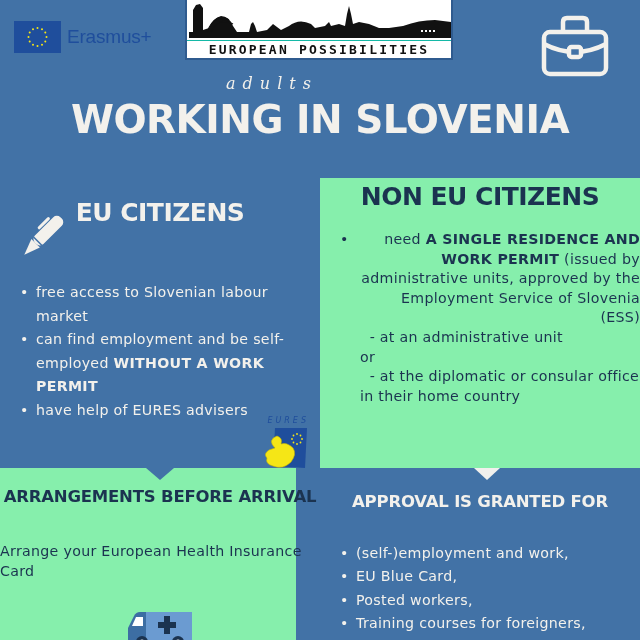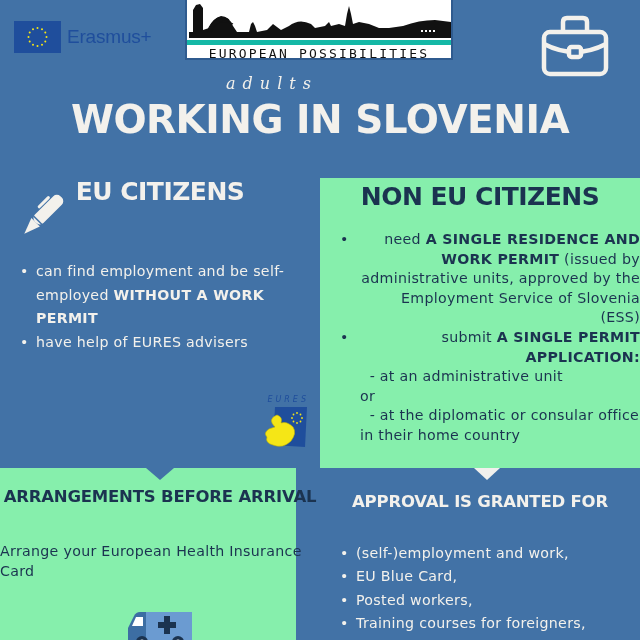--- a/index.html
+++ b/index.html
@@ -12,27 +12,27 @@
   .white { color:#f3f1ec; }
 
   
   #header { left:0; top:0; width:640px; height:178px; }
   #erasmus { left:14px; top:21px; width:160px; height:34px; }
   #eu-flag { left:0; top:0; width:47px; height:32px; background:#1f4e9c; }
   #eu-flag svg { width:47px; height:32px; display:block; }
   #erasmus-text { left:53px; top:5px; font-family:"Liberation Sans", sans-serif; font-size:19px; color:#1f4e9c; letter-spacing:-0.2px; }
   #ep-logo { left:185px; top:0; width:268px; height:60px; background:#fff; border:2px solid #2f5b8f; border-top:none; }
   #ep-skyline { left:2px; top:2px; width:262px; height:36px; }
-  #ep-text { left:0; top:40px; width:264px; text-align:center; font-family:"DejaVu Sans Mono", monospace; font-size:13px; letter-spacing:2.2px; color:#111; border-top:5px solid #14b8a6; padding-top:1px; }
+  #ep-text { left:0; top:40px; width:264px; text-align:center; font-family:"DejaVu Sans Mono", monospace; font-size:13px; letter-spacing:2.2px; color:#111; border-top:1px solid #14b8a6; padding-top:1px;font-weight:bold; }
   #briefcase { left:540px; top:14px; width:70px; height:64px; }
   #subtitle { left:0; top:74px; width:544px; text-align:center; font-family:"DejaVu Serif", serif; font-style:italic; font-size:16px; letter-spacing:7px; color:#f3f1ec; }
   #main-title { left:0; top:97px; width:640px; text-align:center; font-family:"DejaVu Sans", sans-serif; font-weight:bold; font-size:39px; letter-spacing:-0.5px; color:#f3f1ec; }
 
   
-  #eu-section { left:0; top:173px; width:320px; height:290px; }
+  #eu-section { left:0; top:194px; width:320px; height:290px; }
   #eu-title { left:0; top:4px; width:320px; text-align:center; font-weight:bold; font-size:25px; letter-spacing:-0.5px; }
   #pen-icon { left:18px; top:18px; width:48px; height:50px; }
   #eu-list { left:18px; top:87px; width:300px; font-size:14.2px; line-height:23.5px; letter-spacing:0.3px; list-style:none; }
   #eu-list li { position:relative; padding-left:18px; }
   #eu-list li::before { content:"•"; position:absolute; left:2px; top:0; }
   #eures-logo { left:263px; top:222px; width:46px; height:54px; }
   #eures-text { left:0; top:0; width:46px; text-align:right; font-family:"DejaVu Sans", sans-serif; font-style:italic; font-size:8px; color:#1f4e9c; letter-spacing:3px; }
 
   
   #noneu-section { left:320px; top:178px; width:320px; height:290px; }
@@ -119,20 +119,21 @@
   <div id="eu-title" class="abs">EU CITIZENS</div>
   <svg id="pen-icon" class="abs" viewBox="0 0 48 50">
     <g transform="rotate(45 24 25)">
       <rect x="18" y="-2" width="12" height="36" rx="5" fill="#f3f1ec"></rect>
       <path d="M18 34 L30 34 L24 50 Z" fill="#f3f1ec"></path>
       <rect x="14" y="6" width="3" height="16" rx="1.5" fill="#f3f1ec"></rect>
       <line x1="18" y1="31" x2="30" y2="31" stroke="#4272a6" stroke-width="1.5"></line>
     </g>
   </svg>
   <ul id="eu-list" class="abs">
+    <li><span>free access to Slovenian labour market</span></li>
     <li><span>can find employment and be self-employed </span><b>WITHOUT A WORK PERMIT</b></li>
     <li><span>have help of EURES advisers</span></li>
   </ul>
   <div id="eures-logo" class="abs">
     <div id="eures-text" class="abs">EURES</div>
     <svg class="abs" style="left:0;top:10px;width:46px;height:44px" viewBox="0 0 46 44">
       <path d="M12 2 L44 2 L42 42 L10 40 Z" fill="#1f4e9c"></path>
       <g fill="#f5e616">
         <circle cx="34" cy="8" r="0.9"></circle>
           <circle cx="37.5" cy="9.5" r="0.9"></circle>
@@ -145,21 +146,20 @@
       </g>
       <path d="M14 10 Q4 14 12 22 L6 24 Q0 28 4 32 Q2 38 10 40 Q20 44 28 36 Q34 28 30 22 Q24 16 18 18 Q20 12 14 10 Z" fill="#f5e616" stroke="#c8b800" stroke-width="0.6"></path>
     </svg>
   </div>
 </div>
 
 <div id="noneu-section" class="abs light dark">
   <div id="noneu-title" class="abs">NON EU CITIZENS</div>
   <ul id="noneu-list" class="abs">
     <li><span>need </span><b>A SINGLE RESIDENCE AND WORK PERMIT</b><span> (issued by administrative units, approved by the Employment Service of Slovenia (ESS)</span></li>
-    <li><span>submit </span><b>A SINGLE PERMIT APPLICATION:</b></li>
     <div class="sub">&nbsp;&nbsp;<span>- at an administrative unit</span></div>
     <div style="padding-left:24px">or</div>
     <div style="padding-left:24px">&nbsp;&nbsp;<span>- at the diplomatic or consular office in their home country</span></div>
   </ul>
 </div>
 
 <div id="arr-section" class="abs light dark">
   <div id="arr-title" class="abs">ARRANGEMENTS BEFORE ARRIVAL</div>
   <div id="arr-text" class="abs">Arrange your European Health Insurance Card</div>
   <svg id="ambulance" class="abs" viewBox="0 0 72 34">

